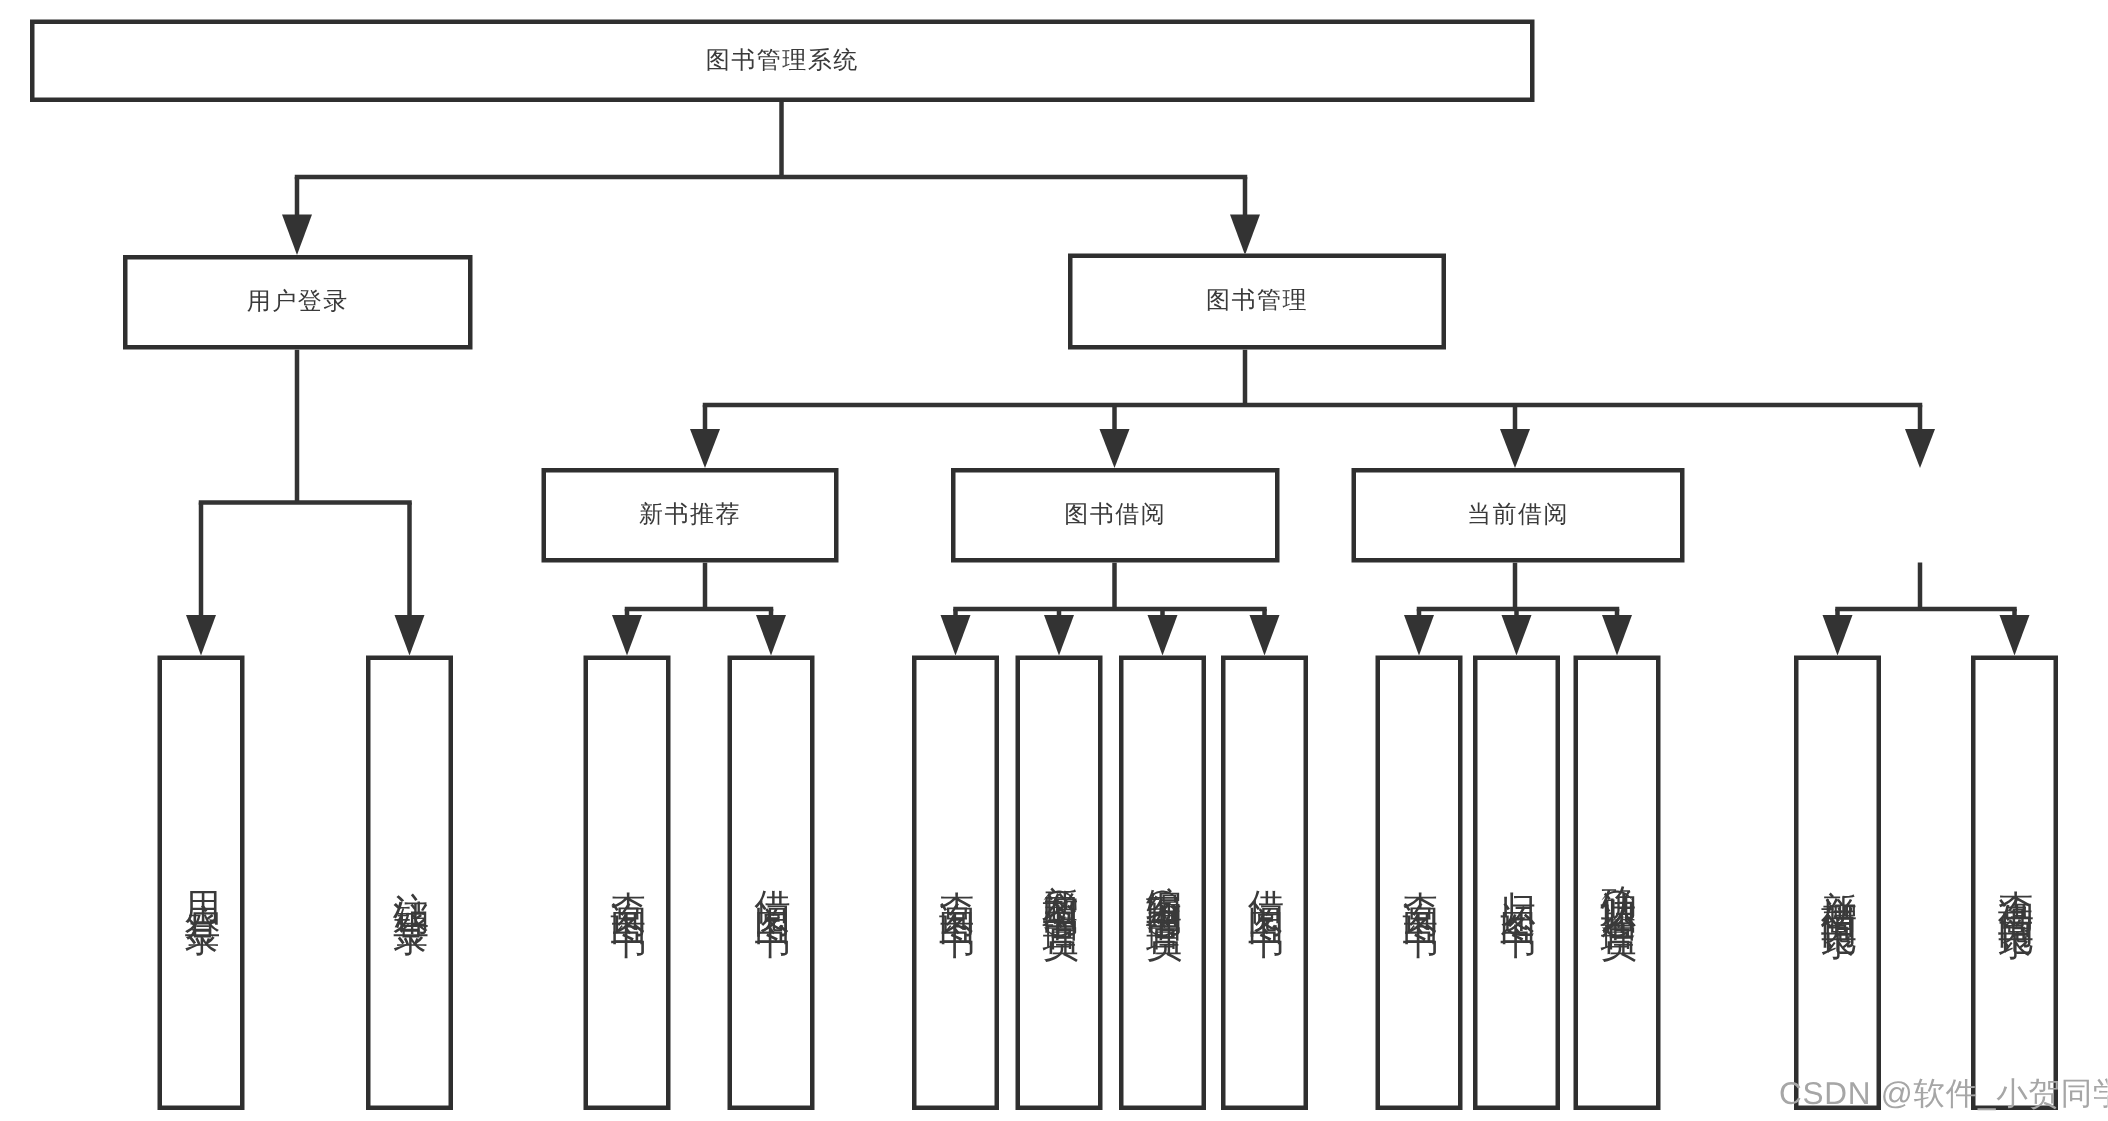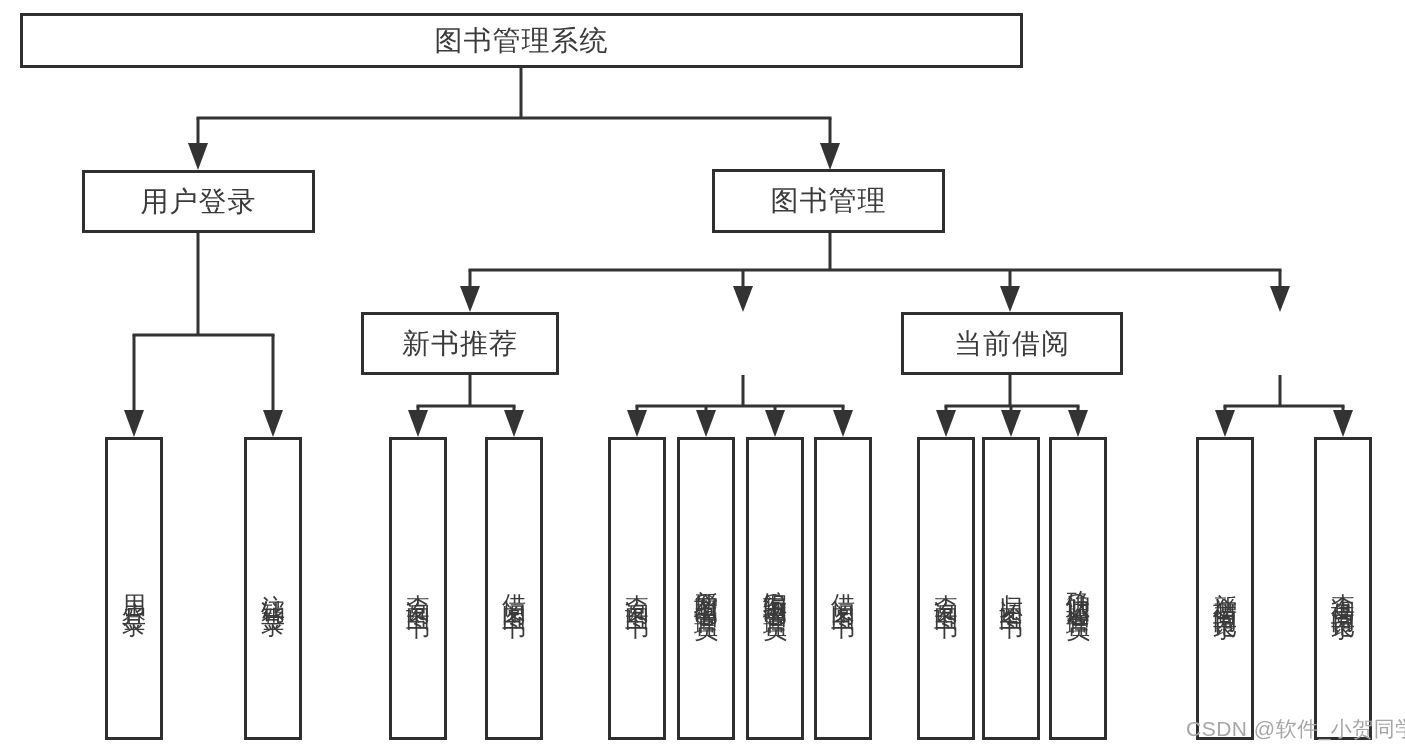--- a/index.html
+++ b/index.html
@@ -32,38 +32,38 @@
     background: #ffffff;
     border: 3px solid #2f2f2f;
     color: #3a3a3a;
     display: flex;
     align-items: center;
     justify-content: center;
     z-index: 2;
     text-align: center;
   }
   .hnode {
-    font-size: 28px;
+    font-size: 16px;
     letter-spacing: 1px;
     line-height: 1;
   }
   .vnode {
     writing-mode: vertical-rl;
     text-orientation: mixed;
     font-size: 24px;
     letter-spacing: 7px;
     line-height: 1;
     top: 437px;
     width: 58px;
     height: 303px;
   }
   
   #n-root   { left: 20px;  top: 13px;  width: 1003px; height: 55px; }
   #n-login  { left: 82px;  top: 170px; width: 233px;  height: 63px; }
-  #n-mgmt   { left: 712px; top: 169px; width: 233px;  height: 64px; }
+  #n-mgmt   { left: 712px; top: 169px; width: 252px;  height: 64px; }
   #n-newrec { left: 361px; top: 312px; width: 198px;  height: 63px; }
   #n-borrow { left: 634px; top: 312px; width: 219px;  height: 63px; }
   #n-current{ left: 901px; top: 312px; width: 222px;  height: 63px; }
   #n-records{ left: 1171px;top: 312px; width: 218px;  height: 63px; }
   #l-ulogin { left: 105px; }
   #l-logout { left: 244px; }
   #l-nr-q   { left: 389px; }
   #l-nr-b   { left: 485px; }
   #l-bb-q   { left: 608px; }
   #l-bb-add { left: 677px; letter-spacing: 4px; }
@@ -158,20 +158,21 @@
       <polygon points="1333,410 1353,410 1343,437"></polygon>
     </g>
   </svg>
 
   <div class="node hnode" id="n-root">图书管理系统</div>
 
   <div class="node hnode" id="n-login">用户登录</div>
   <div class="node hnode" id="n-mgmt">图书管理</div>
 
   <div class="node hnode" id="n-newrec">新书推荐</div>
+  <div class="node hnode" id="n-borrow">图书借阅</div>
   <div class="node hnode" id="n-current">当前借阅</div>
 
   <div class="node vnode" id="l-ulogin">用户登录</div>
   <div class="node vnode" id="l-logout">注销登录</div>
 
   <div class="node vnode" id="l-nr-q">查询图书</div>
   <div class="node vnode" id="l-nr-b">借阅图书</div>
 
   <div class="node vnode" id="l-bb-q">查询图书</div>
   <div class="node vnode" id="l-bb-add">新增图书（管理员）</div>

